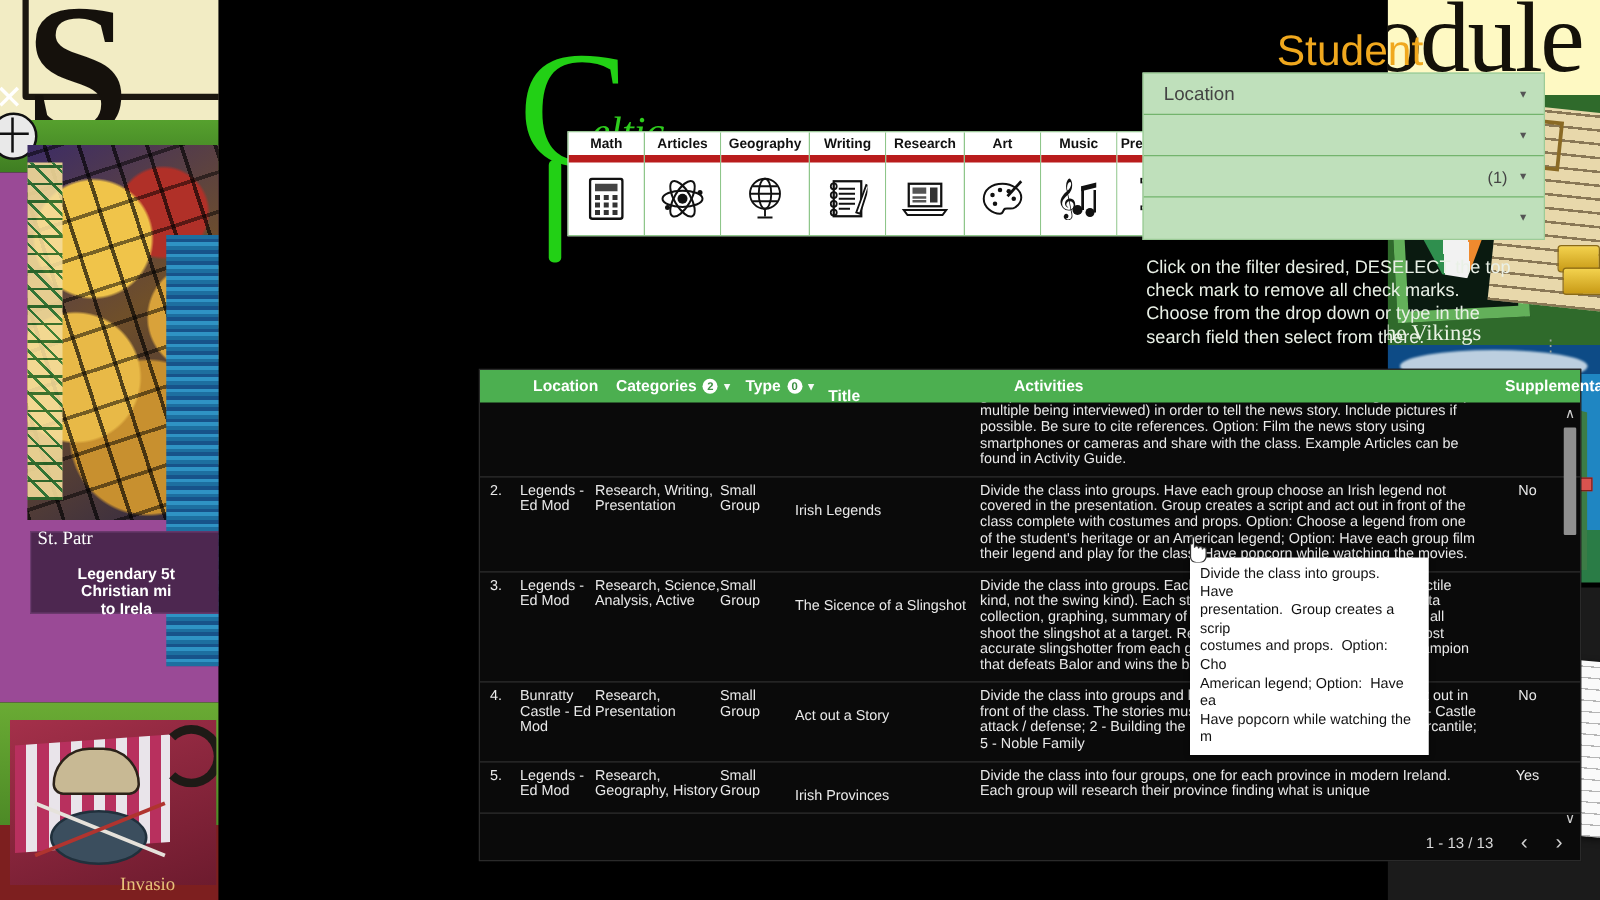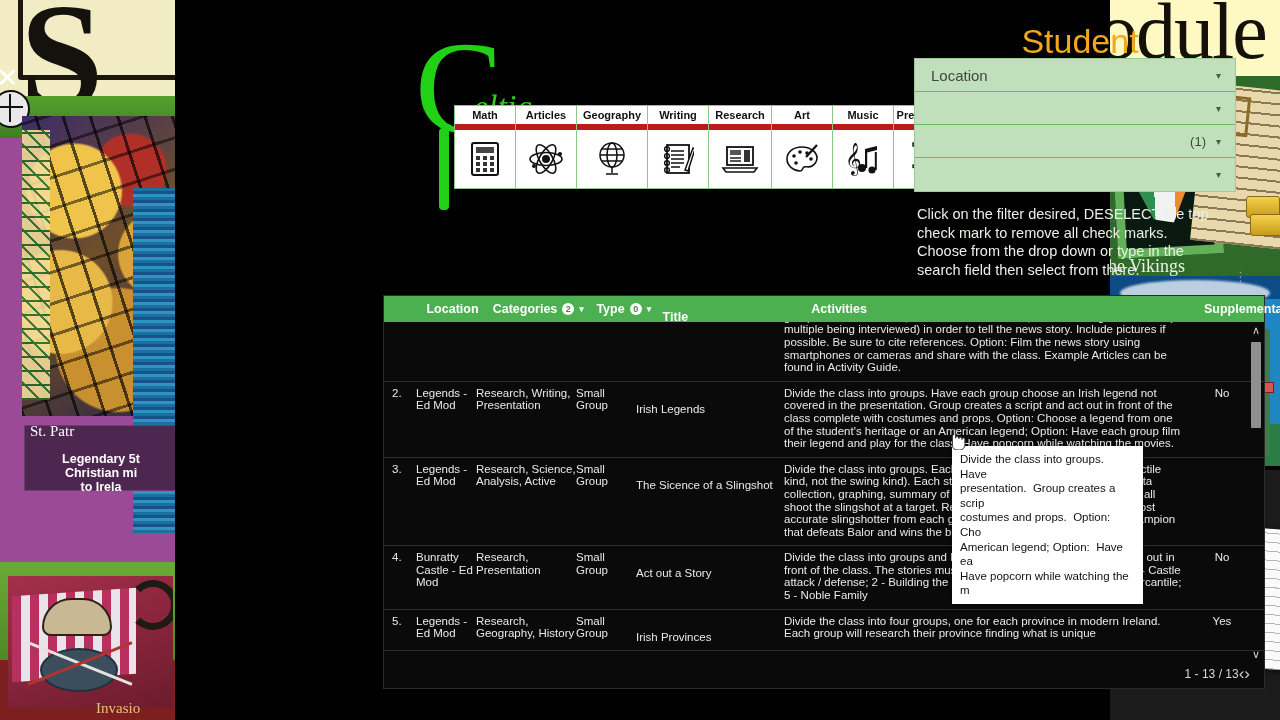--- a/index.html
+++ b/index.html
@@ -119,21 +119,21 @@
   .thead .caret{font-size:9px;opacity:.95;}
   .tbody{position:relative;height:340px;overflow:hidden;}
   .trow{display:flex;border-bottom:1px solid #2e2e2e;color:#e9e9e9;font-size:11.5px;line-height:12.6px;padding:5px 0 7px 0;}
   .c-num{width:24px;padding-left:8px;}
   .c-loc{width:60px;}
   .c-cat{width:100px;}
   .c-typ{width:60px;}
   .c-tit{width:148px;margin-top:16px;}
   .c-desc{width:400px;padding-right:8px;}
   .c-sup{width:60px;text-align:center;}
-  .tfoot{position:absolute;left:0;bottom:0;width:880px;height:28px;display:flex;align-items:center;justify-content:flex-end;color:#d8d8d8;font-size:12px;padding-right:14px;box-sizing:border-box;background:#0a0a0a;}
+  .tfoot{position:absolute;left:0;bottom:0;width:880px;height:28px;display:flex;align-items:center;justify-content:flex-end;color:#d8d8d8;font-size:12px;gap:22px;padding-right:14px;box-sizing:border-box;background:#0a0a0a;}
   .tfoot .nav{font-size:17px;color:#cfcfcf;}
 
   .vscroll{position:absolute;right:2px;top:28px;width:12px;height:338px;}
   .vscroll .up,.vscroll .dn{position:absolute;left:0;width:12px;height:14px;color:#cfcfcf;font-size:11px;text-align:center;}
   .vscroll .up{top:0;} .vscroll .dn{bottom:0;}
   .vscroll .thumb{position:absolute;left:1px;top:18px;width:10px;height:86px;background:#8f8f8f;border-radius:1px;}
 
   
   .tooltip{position:absolute;left:952px;top:446px;width:175px;background:#fff;color:#111;font-size:11.5px;line-height:14.6px;padding:6px 8px;box-shadow:0 1px 4px rgba(0,0,0,.5);overflow:hidden;white-space:pre-wrap;}
   .cursor{position:absolute;left:948px;top:428px;width:18px;height:22px;}

